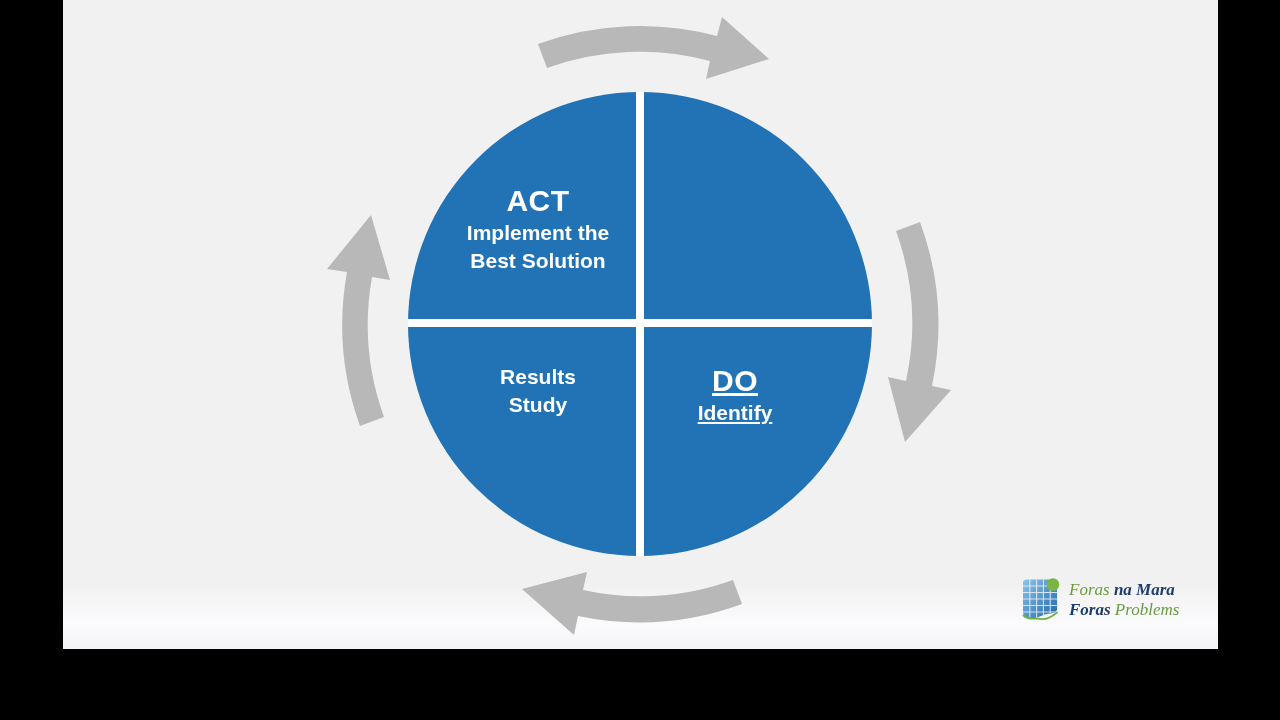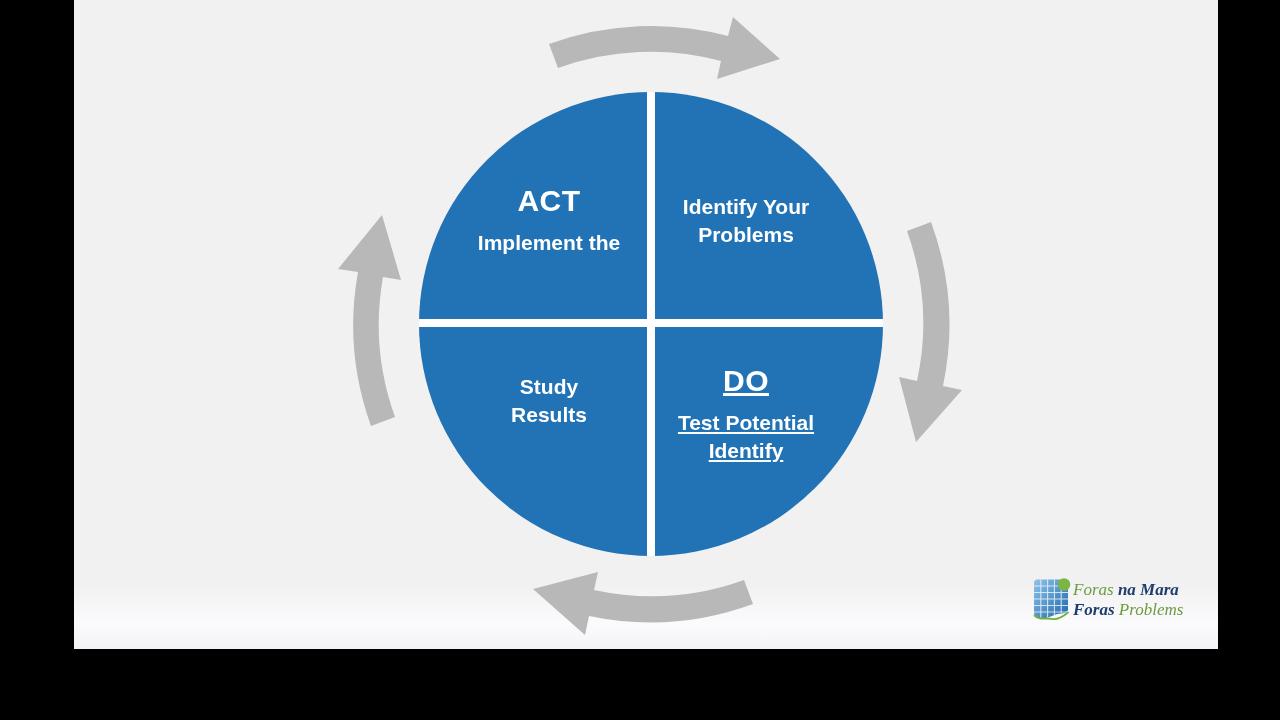--- a/index.html
+++ b/index.html
@@ -10,21 +10,21 @@
     position: relative;
     font-family: "Liberation Sans", sans-serif;
   }
   .bar { position: absolute; background: #000; }
   .bar-left   { left: 0; top: 0; width: 63px; height: 720px; }
   .bar-right  { left: 1218px; top: 0; width: 62px; height: 720px; }
   .bar-bottom { left: 0; top: 649px; width: 1280px; height: 71px; }
 
   .slide {
     position: absolute;
-    left: 74px; top: 0;
+    left: 63px; top: 0;
     width: 1155px; height: 649px;
     background: linear-gradient(180deg, #f2f1f2 0%, #f2f1f2 90%, #fbfafc 96%, #f4f3f5 100%);
     padding-left: 13px;
   }
 
   .diagram-svg {
     position: absolute;
     left: 0; top: 0;
     width: 1155px; height: 649px;
   }
@@ -41,32 +41,32 @@
   .q-plan  { left: 557px; top: 183px; }
   .q-check { left: 360px; top: 363px; }
   .q-do    { left: 557px; top: 363px; text-decoration: underline; }
   .q-label {
     font-size: 30px;
     font-weight: bold;
     line-height: 36px;
     letter-spacing: 0.5px;
   }
   .q-desc {
-    margin-top: 10px;
     font-size: 21px;
     font-weight: bold;
     line-height: 28px;
   }
 
   
   .logo {
     position: absolute;
     left: 957px; top: 576px;
     display: flex;
     align-items: center;
+    gap: 7px;
   }
   .logo-text {
     font-family: "Liberation Serif", serif;
     font-style: italic;
     font-size: 17px;
     line-height: 20px;
     white-space: nowrap;
   }
   .lg-green { color: #6b9c3f; }
   .lg-navy  { color: #1d3d6d; font-weight: bold; }
@@ -95,41 +95,37 @@
       <g clip-path="url(#circleClip)" stroke="#ffffff" stroke-width="8">
         <line x1="640" y1="90" x2="640" y2="558"></line>
         <line x1="406" y1="323" x2="874" y2="323"></line>
       </g>
     </svg>
 
     <div class="quadrant q-act">
       <div class="q-label">ACT</div>
       <div class="q-desc">
         <div>Implement the</div>
+        <div>Best Solution</div>
       </div>
     </div>
 
     <div class="quadrant q-plan">
-      <div class="q-desc">
-        <div>Identify Your</div>
-        <div>Problems</div>
-      </div>
     </div>
 
     <div class="quadrant q-check">
       <div class="q-desc">
+        <div>Results</div>
         <div>Study</div>
-        <div>Results</div>
       </div>
     </div>
 
     <div class="quadrant q-do">
       <div class="q-label">DO</div>
       <div class="q-desc">
-        <div>Test Potential</div>
         <div>Identify</div>
       </div>
     </div>
 
     <div class="logo">
       <svg width="42" height="48" viewBox="0 0 42 48" xmlns="http://www.w3.org/2000/svg">
         <defs>
           <linearGradient id="flagGrad" x1="0" y1="0" x2="1" y2="1">
             <stop offset="0" stop-color="#8ec4e8"></stop>
             <stop offset="1" stop-color="#1e67ab"></stop>

